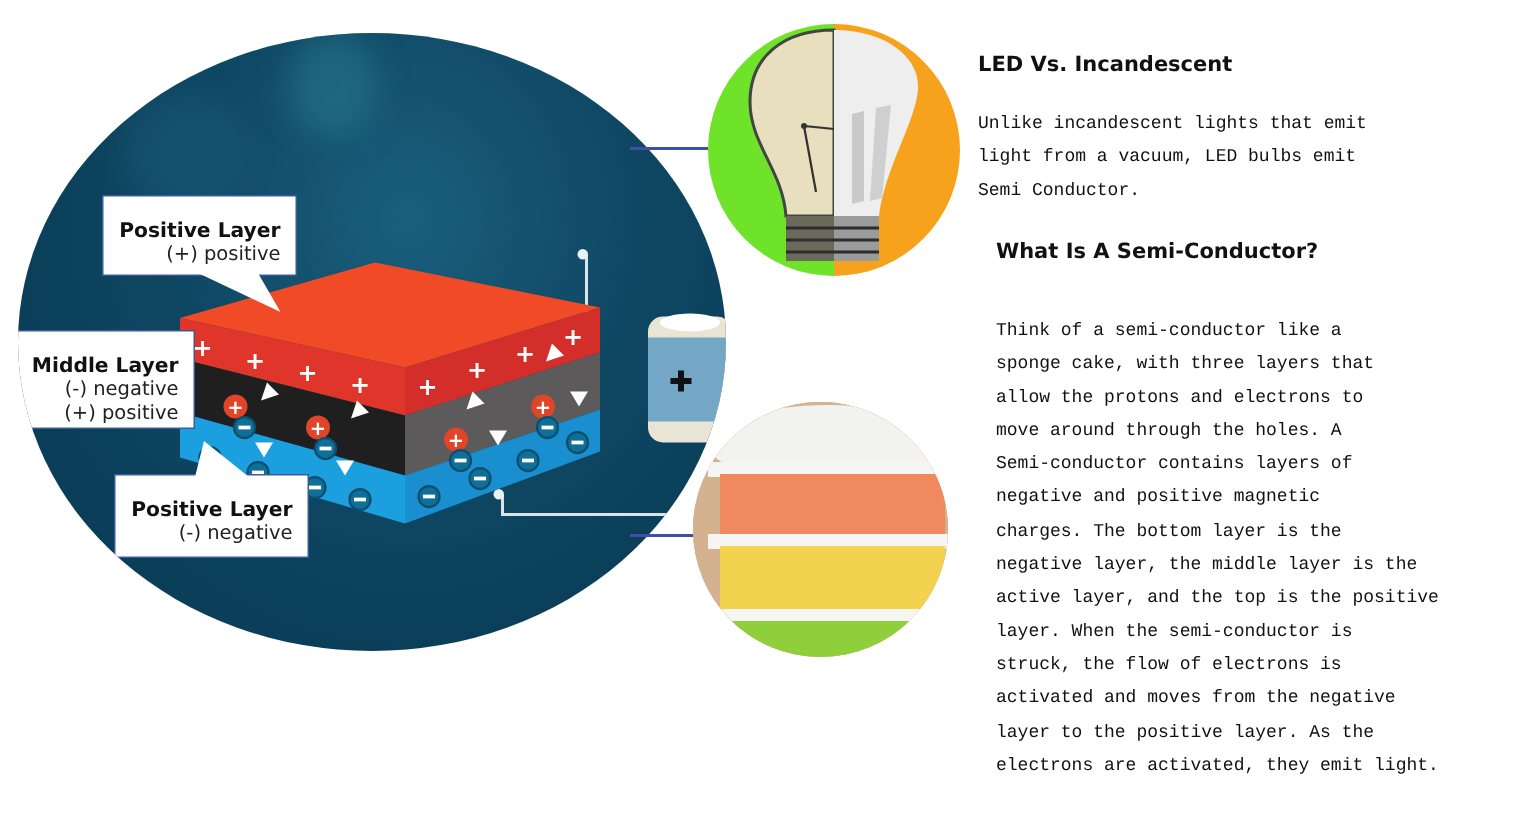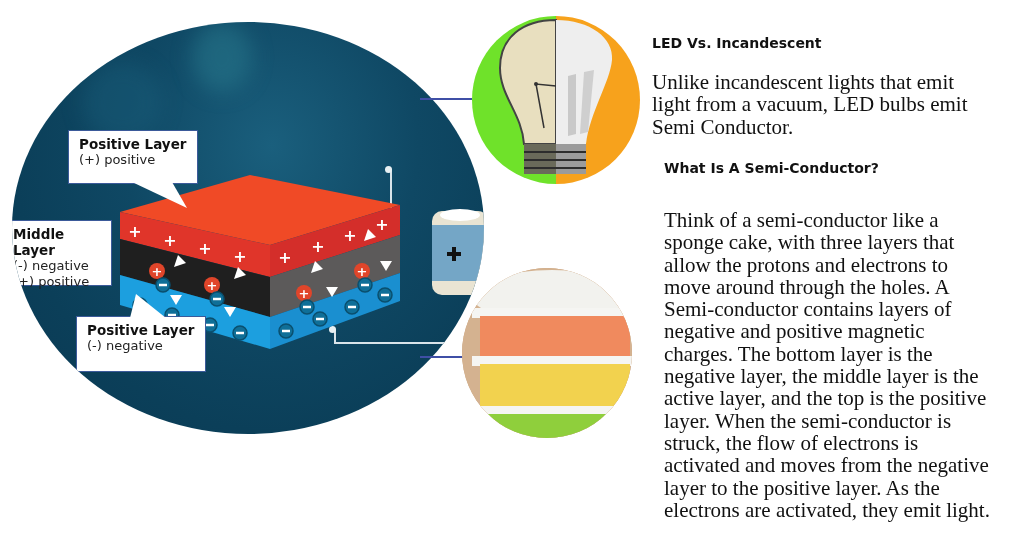--- a/index.html
+++ b/index.html
@@ -15,28 +15,28 @@
   .glow { position: absolute; border-radius: 50%; filter: blur(10px); }
   .glow.g1 { left: 180px; top: 0px; width: 60px; height: 70px; background: rgba(40,120,140,0.55); }
   .glow.g2 { left: 70px; top: 40px; width: 80px; height: 80px; background: rgba(30,100,130,0.35); }
 
   .connector { position: absolute; background: #3f4fa6; }
   .wire { position: absolute; border-color: #d9e4ea; border-style: solid; }
   .dot { position: absolute; width: 7px; height: 7px; border-radius: 50%; background: #e8f0f3; }
 
   .callout {
     position: absolute; background: #ffffff; border: 1.5px solid #3b5a9a;
-    padding: 5px 10px; line-height: 16px; font-size: 13px; color: #222;
+    padding: 15px 10px; line-height: 16px; font-size: 13px; color: #222; text-align: right;
   }
   .callout .title { font-weight: bold; font-size: 13.5px; color: #111; }
 
   .photo-circle { position: absolute; border-radius: 50%; overflow: hidden; }
 
   .heading { position: absolute; font-family: "DejaVu Sans", sans-serif; font-weight: bold; font-size: 14px; color: #111; }
-  .para { position: absolute; font-family: Liberation Serif, serif; font-size: 21px; line-height: 22.3px; color: #111; }
+  .para { position: absolute; font-family: Liberation Mono, monospace; font-size: 12px; line-height: 22.3px; color: #111; }
 </style>
 </head>
 <body>
 
 <div class="big-circle">
   <div class="glow g1"></div>
   <div class="glow g2"></div>
 
   <div class="wire" style="left:378px; top:148px; width:0; height:40px; border-width:0 0 0 2px;"></div>
   <div class="dot" style="left:373px; top:144px;"></div>
@@ -133,21 +133,21 @@
   </svg>
 
   <div class="callout" style="left:56px; top:108px; width:130px; height:54px;">
     <div class="title">Positive Layer</div>
     <div>(+) positive</div>
   </div>
   <svg style="position:absolute; left:120px; top:160px;" width="60" height="30">
     <polygon points="0,0 40,0 55,26" fill="#ffffff"></polygon>
   </svg>
 
-  <div class="callout" style="left:-12px; top:198px; width:112px; height:66px; padding-left:12px;">
+  <div class="callout" style="left:-12px; top:198px; width:130px; height:66px; padding-left:12px;">
     <div class="title">Middle Layer</div>
     <div>(-) negative</div>
     <div>(+) positive</div>
   </div>
 
   <div class="callout" style="left:64px; top:294px; width:130px; height:56px;">
     <div class="title">Positive Layer</div>
     <div>(-) negative</div>
   </div>
   <svg style="position:absolute; left:118px; top:272px;" width="50" height="26">

